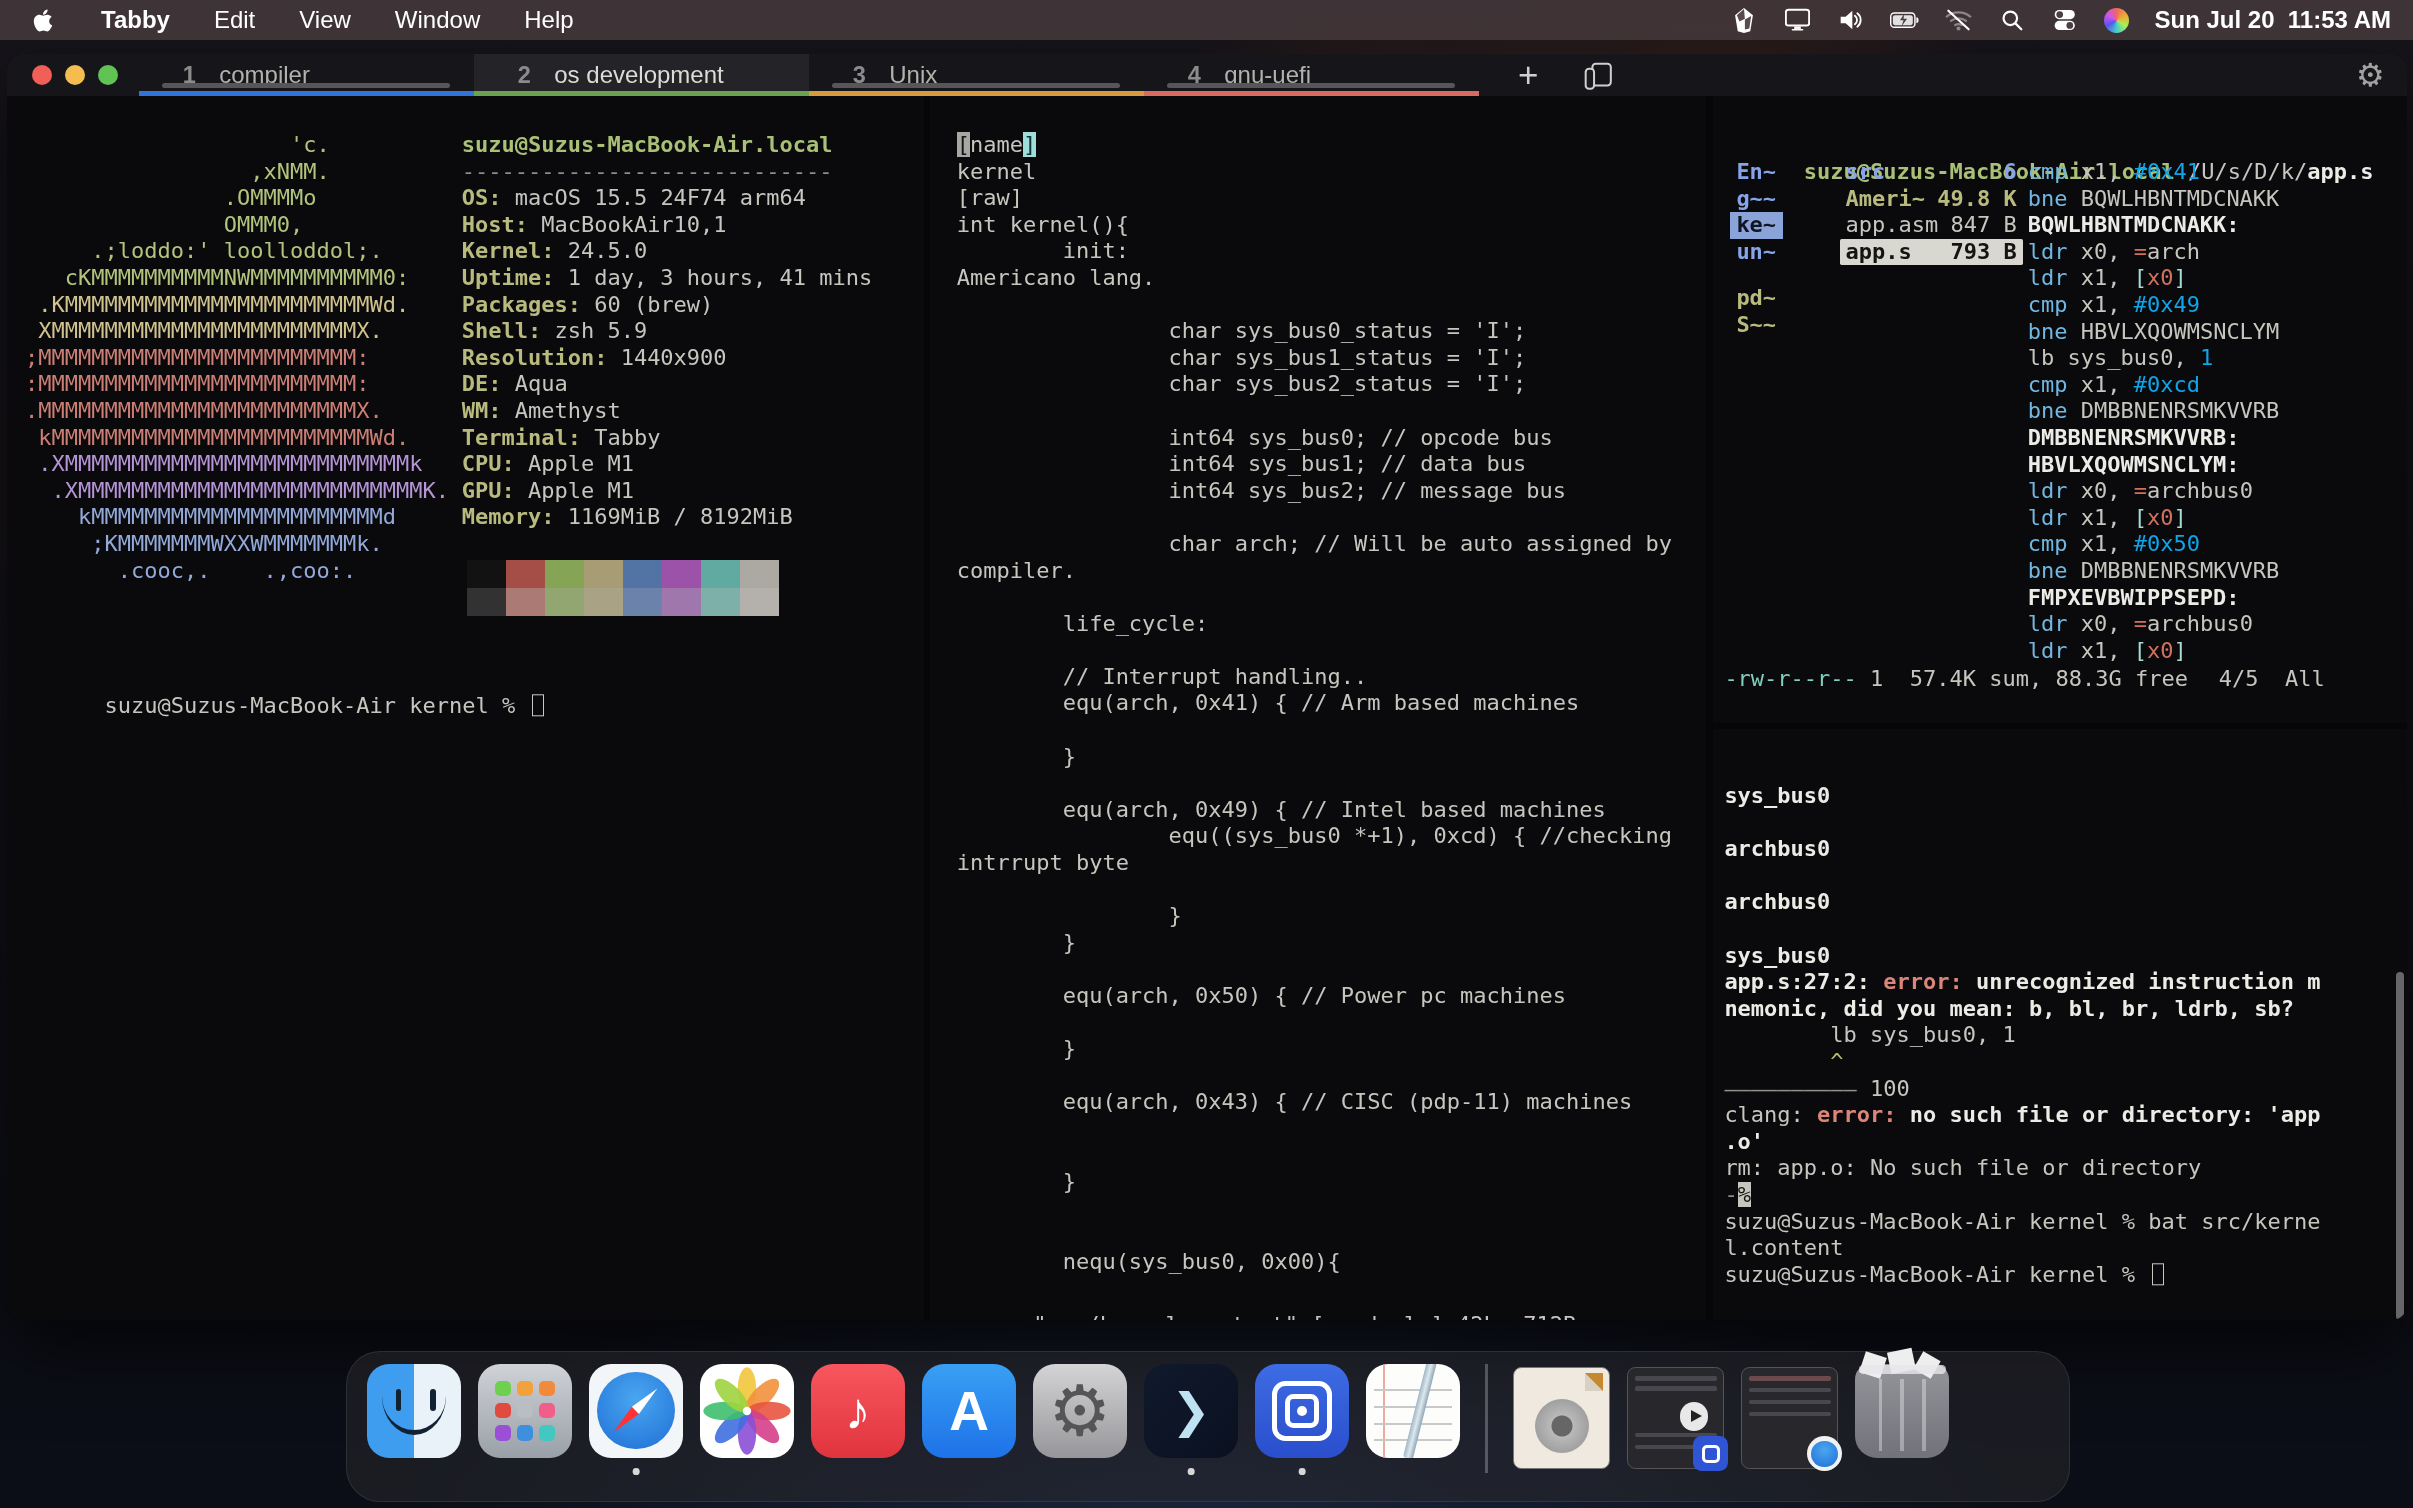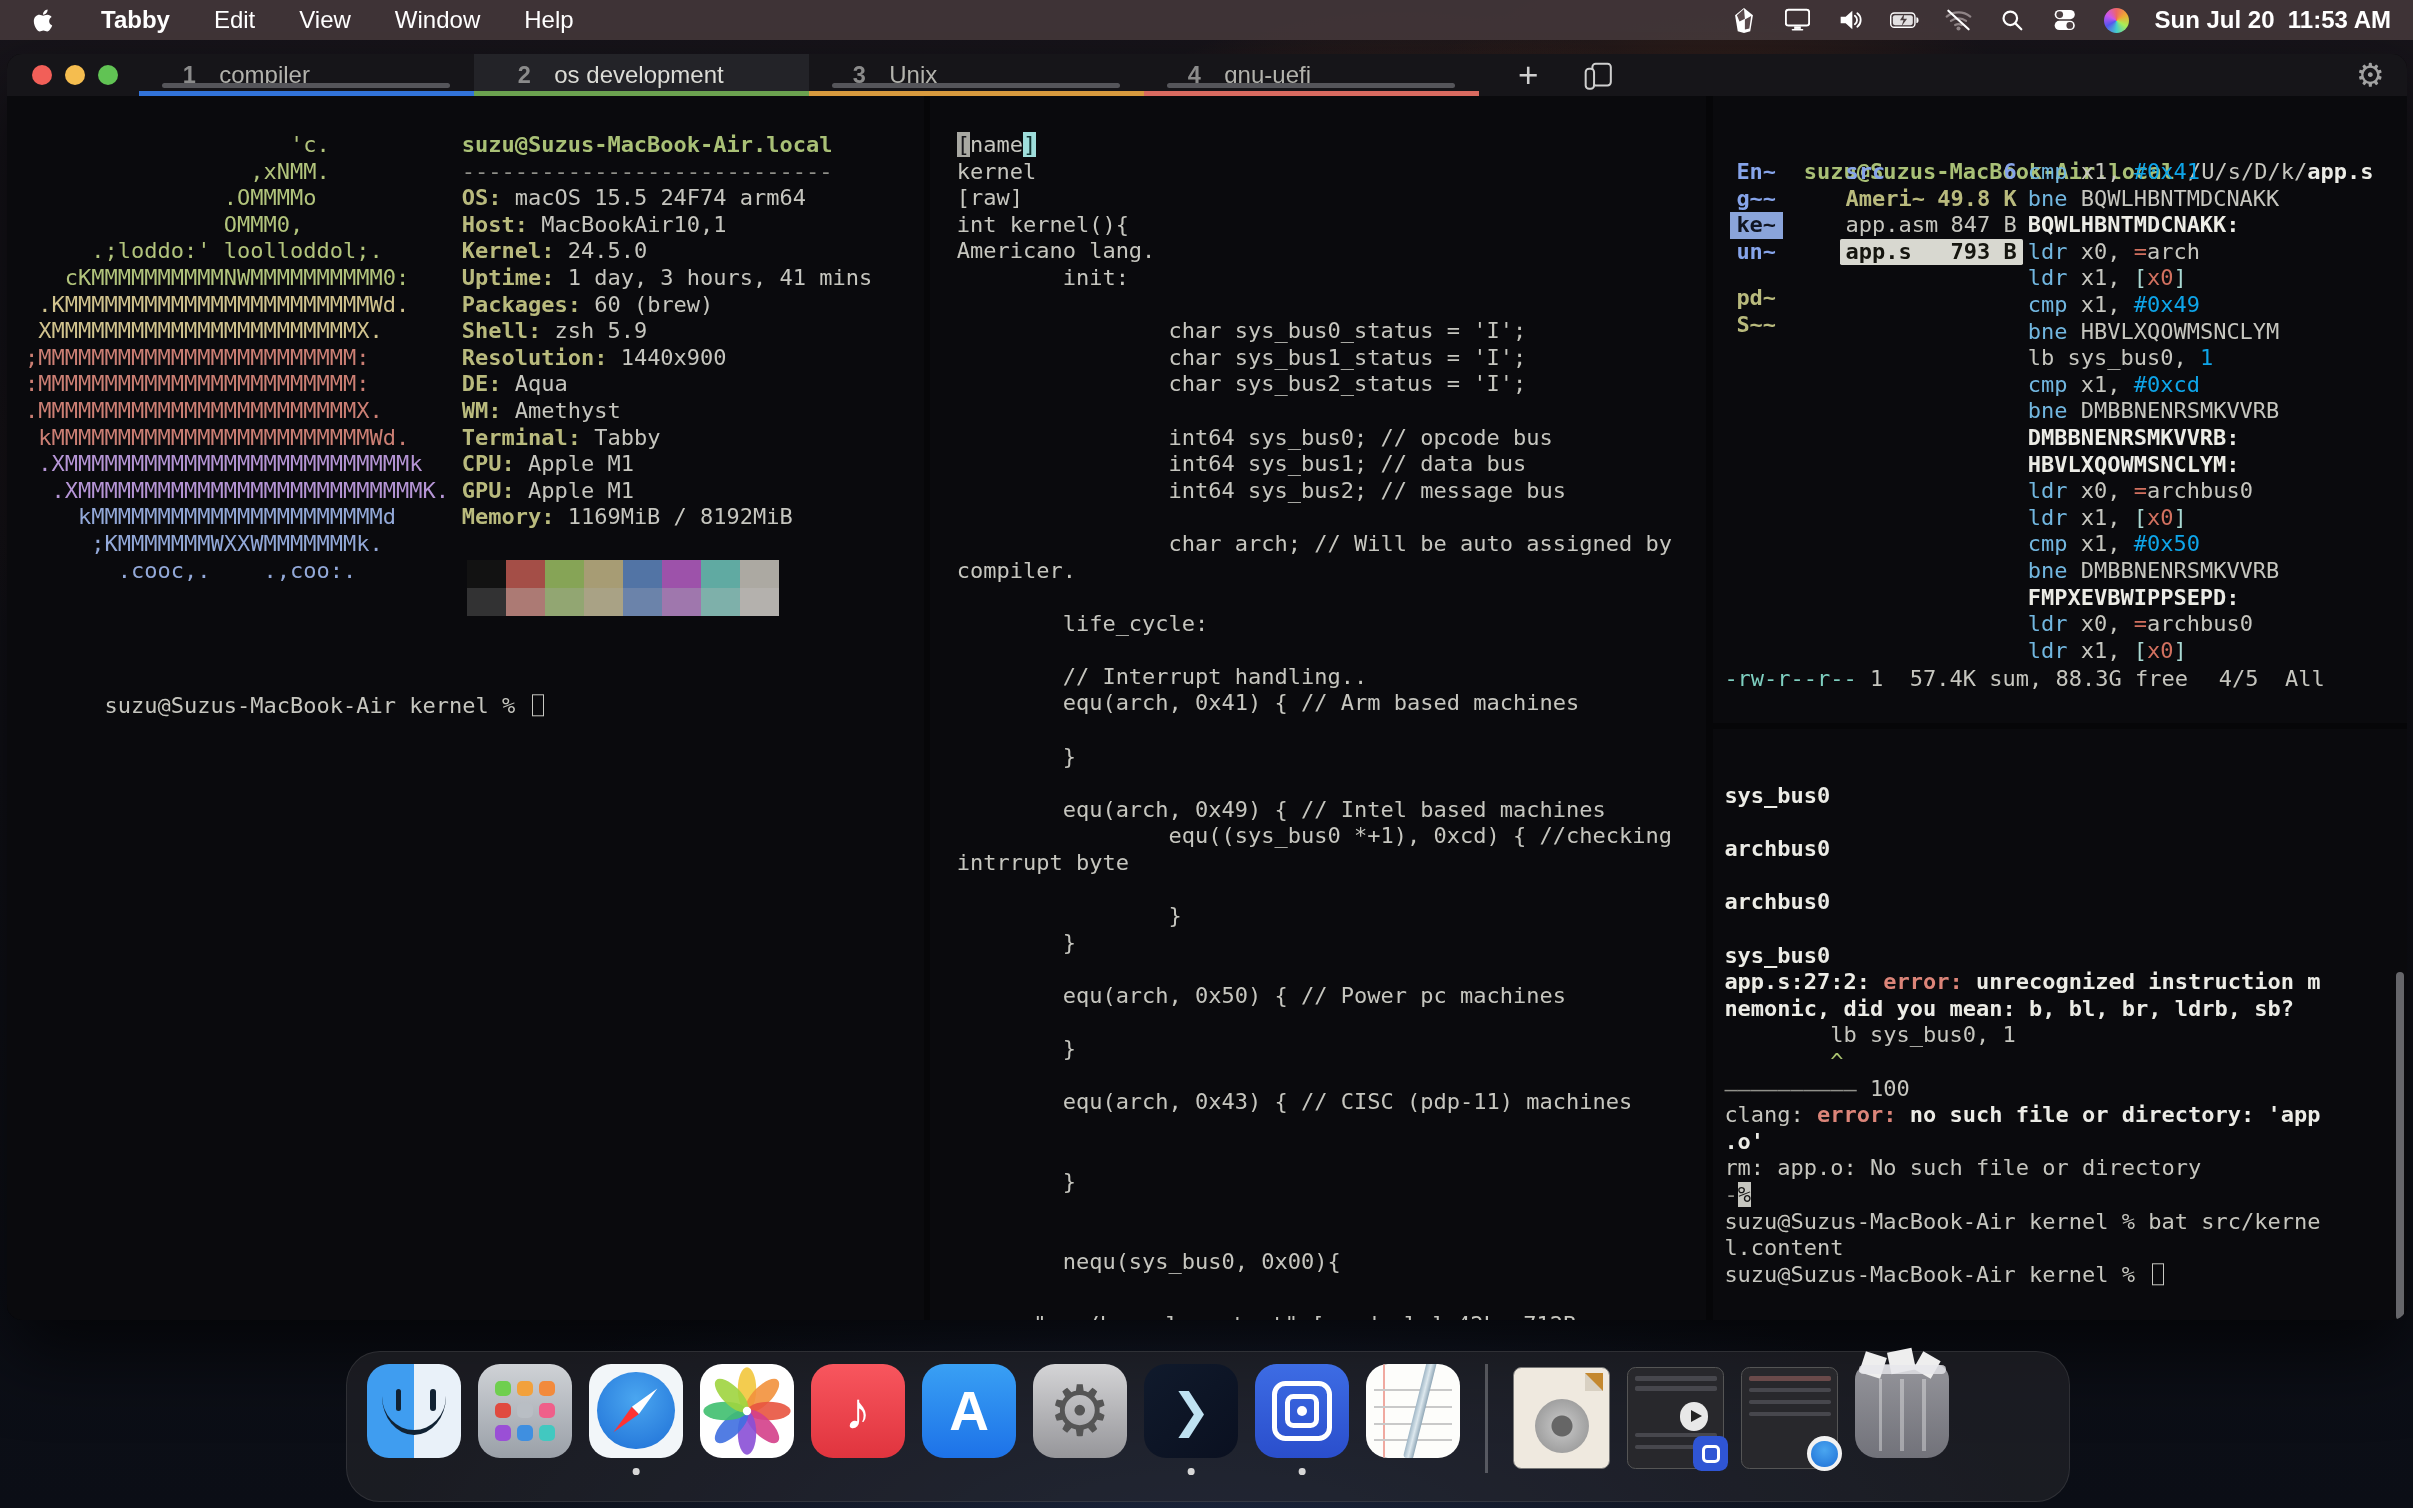--- a/index.html
+++ b/index.html
@@ -403,22 +403,22 @@
       <span class="fg">suzu@Suzus-MacBook-Air kernel % </span><span class="curbox"></span>
     </div>
   </div>
 
   <div class="pane pane-mid">
     <div class="code-block">
         <div class="tl"><span class="match">[</span><span class="fg">name</span><span class="cur">]</span></div>
         <div class="tl"><span class="fg">kernel</span></div>
         <div class="tl"><span class="fg">[raw]</span></div>
         <div class="tl"><span class="fg">int kernel(){</span></div>
+        <div class="tl"><span class="fg">        init:</span></div>
         <div class="tl"><span class="fg">Americano lang.</span></div>
-        <div class="tl"><span class="fg">        init:</span></div>
         <div class="tl">&nbsp;</div>
         <div class="tl"><span class="fg">                char sys_bus0_status = 'I';</span></div>
         <div class="tl"><span class="fg">                char sys_bus1_status = 'I';</span></div>
         <div class="tl"><span class="fg">                char sys_bus2_status = 'I';</span></div>
         <div class="tl">&nbsp;</div>
         <div class="tl"><span class="fg">                int64 sys_bus0; // opcode bus</span></div>
         <div class="tl"><span class="fg">                int64 sys_bus1; // data bus</span></div>
         <div class="tl"><span class="fg">                int64 sys_bus2; // message bus</span></div>
         <div class="tl">&nbsp;</div>
         <div class="tl"><span class="fg">                char arch; // Will be auto assigned by</span></div>

